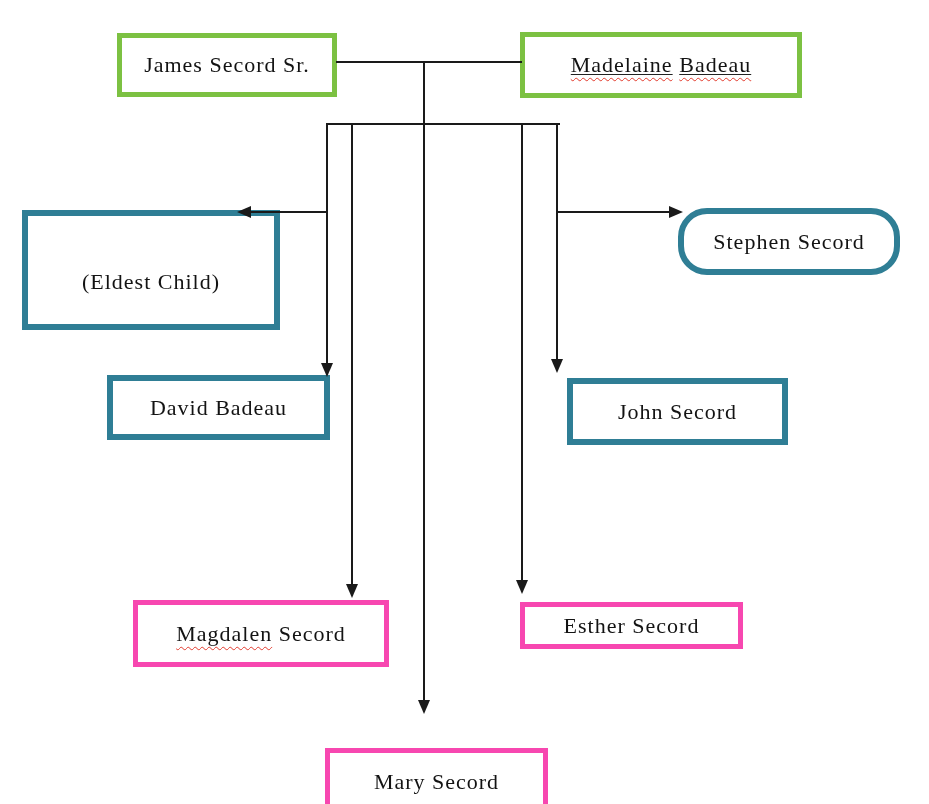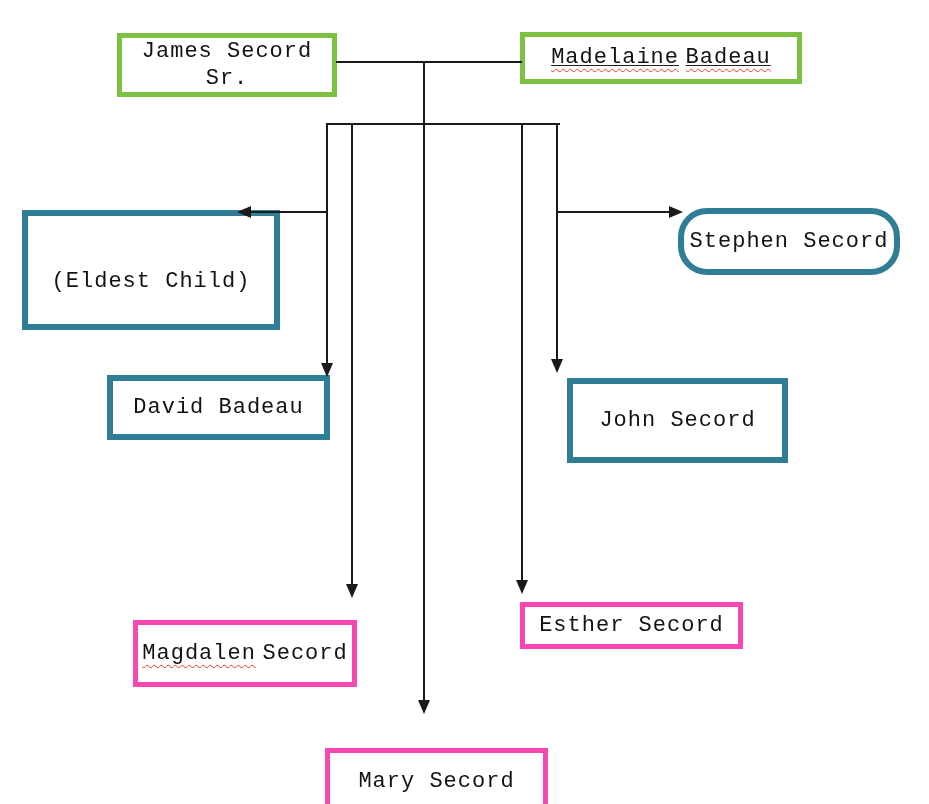--- a/index.html
+++ b/index.html
@@ -19,21 +19,20 @@
     background: #ffffff;
     display: flex;
     flex-direction: column;
     align-items: center;
     justify-content: center;
     text-align: center;
     font-size: 22px;
     letter-spacing: 1px;
     line-height: 1.25;
     z-index: 1;
-    font-family: Liberation Mono, monospace;
   }
   .node.green { border: 5px solid var(--parents-border, #7cc142); }
   .node.teal  { border: 6px solid var(--sons-border, #2f7e95); }
   .node.pink  { border: 5px solid var(--daughters-border, #f747b0); }
 
   .wavy {
     text-decoration-line: underline;
     text-decoration-style: wavy;
     text-decoration-color: var(--spellcheck, #e23b2e);
     text-decoration-thickness: 1px;
@@ -66,26 +65,26 @@
     border-right: 14px solid var(--connector, #1a1a1a);
   }
   .arr-right {
     border-top: 6px solid transparent;
     border-bottom: 6px solid transparent;
     border-left: 14px solid var(--connector, #1a1a1a);
   }
 
   
   #box-james     { left: 117px; top: 33px;  width: 220px; height: 64px; }
-  #box-madelaine { left: 520px; top: 32px;  width: 282px; height: 52px; }
+  #box-madelaine { left: 520px; top: 32px;  width: 282px; height: 66px; }
   #box-solomon   { left: 22px;  top: 210px; width: 258px; height: 120px; }
   #box-stephen   { left: 678px; top: 208px; width: 222px; height: 67px; border-radius: 29px; }
   #box-david     { left: 107px; top: 375px; width: 223px; height: 65px; }
-  #box-john      { left: 567px; top: 378px; width: 221px; height: 85px; }
-  #box-magdalen  { left: 133px; top: 620px; width: 224px; height: 67px; }
+  #box-john      { left: 567px; top: 378px; width: 221px; height: 67px; }
+  #box-magdalen  { left: 133px; top: 600px; width: 256px; height: 67px; }
   #box-esther    { left: 520px; top: 602px; width: 223px; height: 47px; }
   #box-mary      { left: 325px; top: 748px; width: 223px; height: 68px; }
 </style>
 </head>
 <body>
 
 <div id="canvas">
 
   <div class="h-line" style="left:336px; top:61px;  width:186px;"></div>
   <div class="v-line" style="left:423px; top:61px;  height:640px;"></div>

